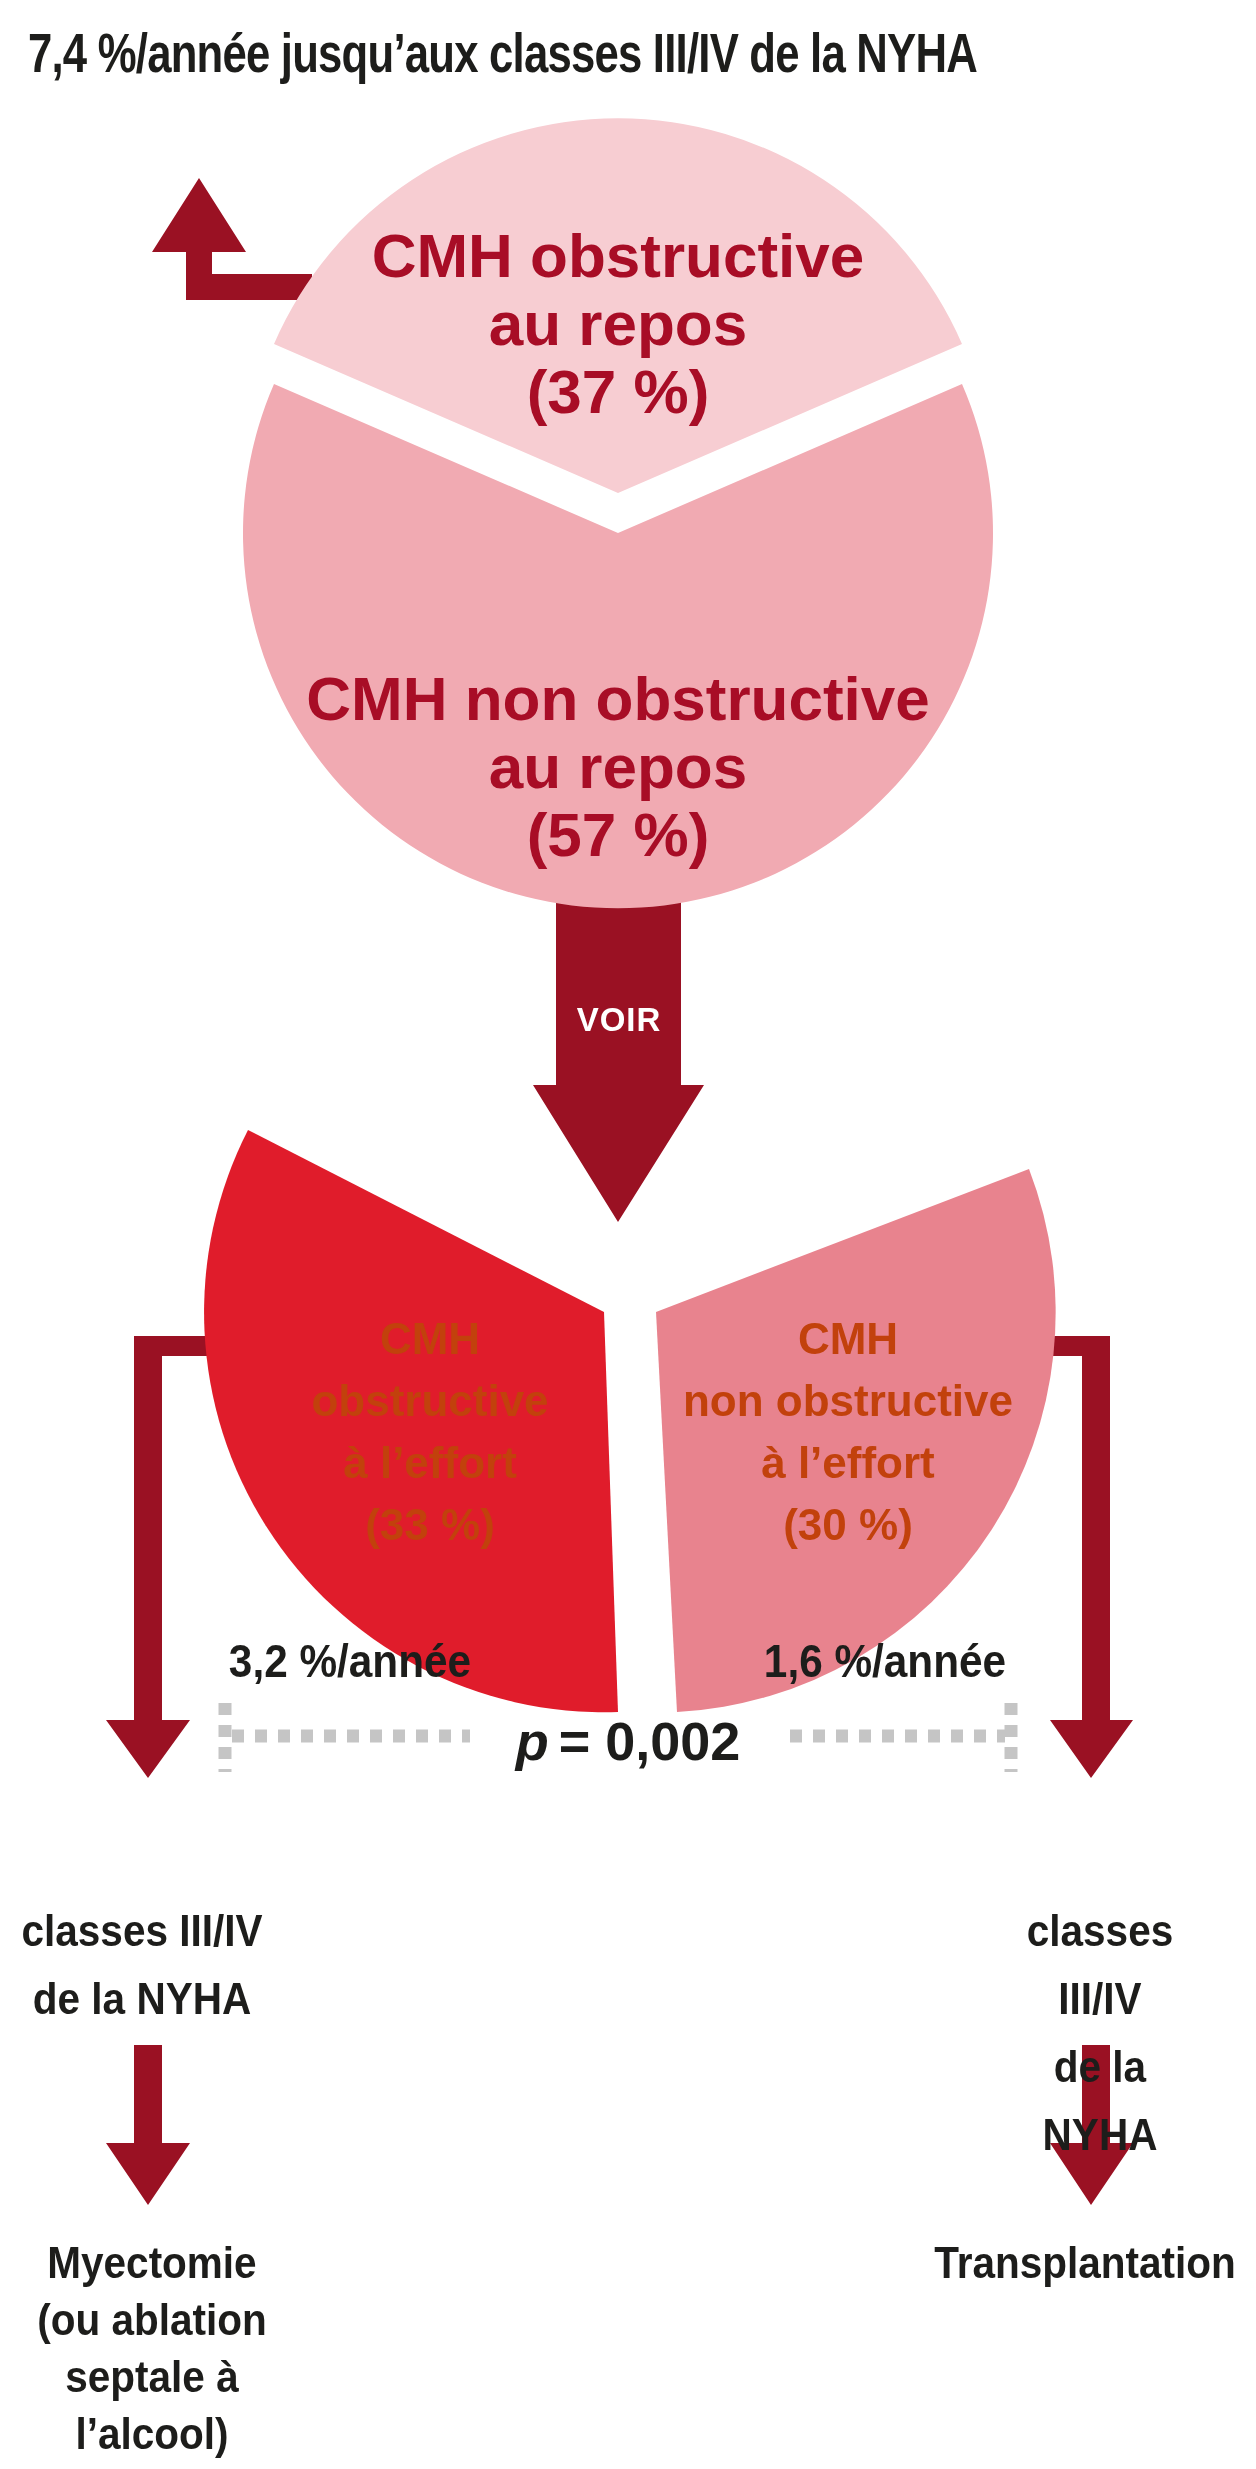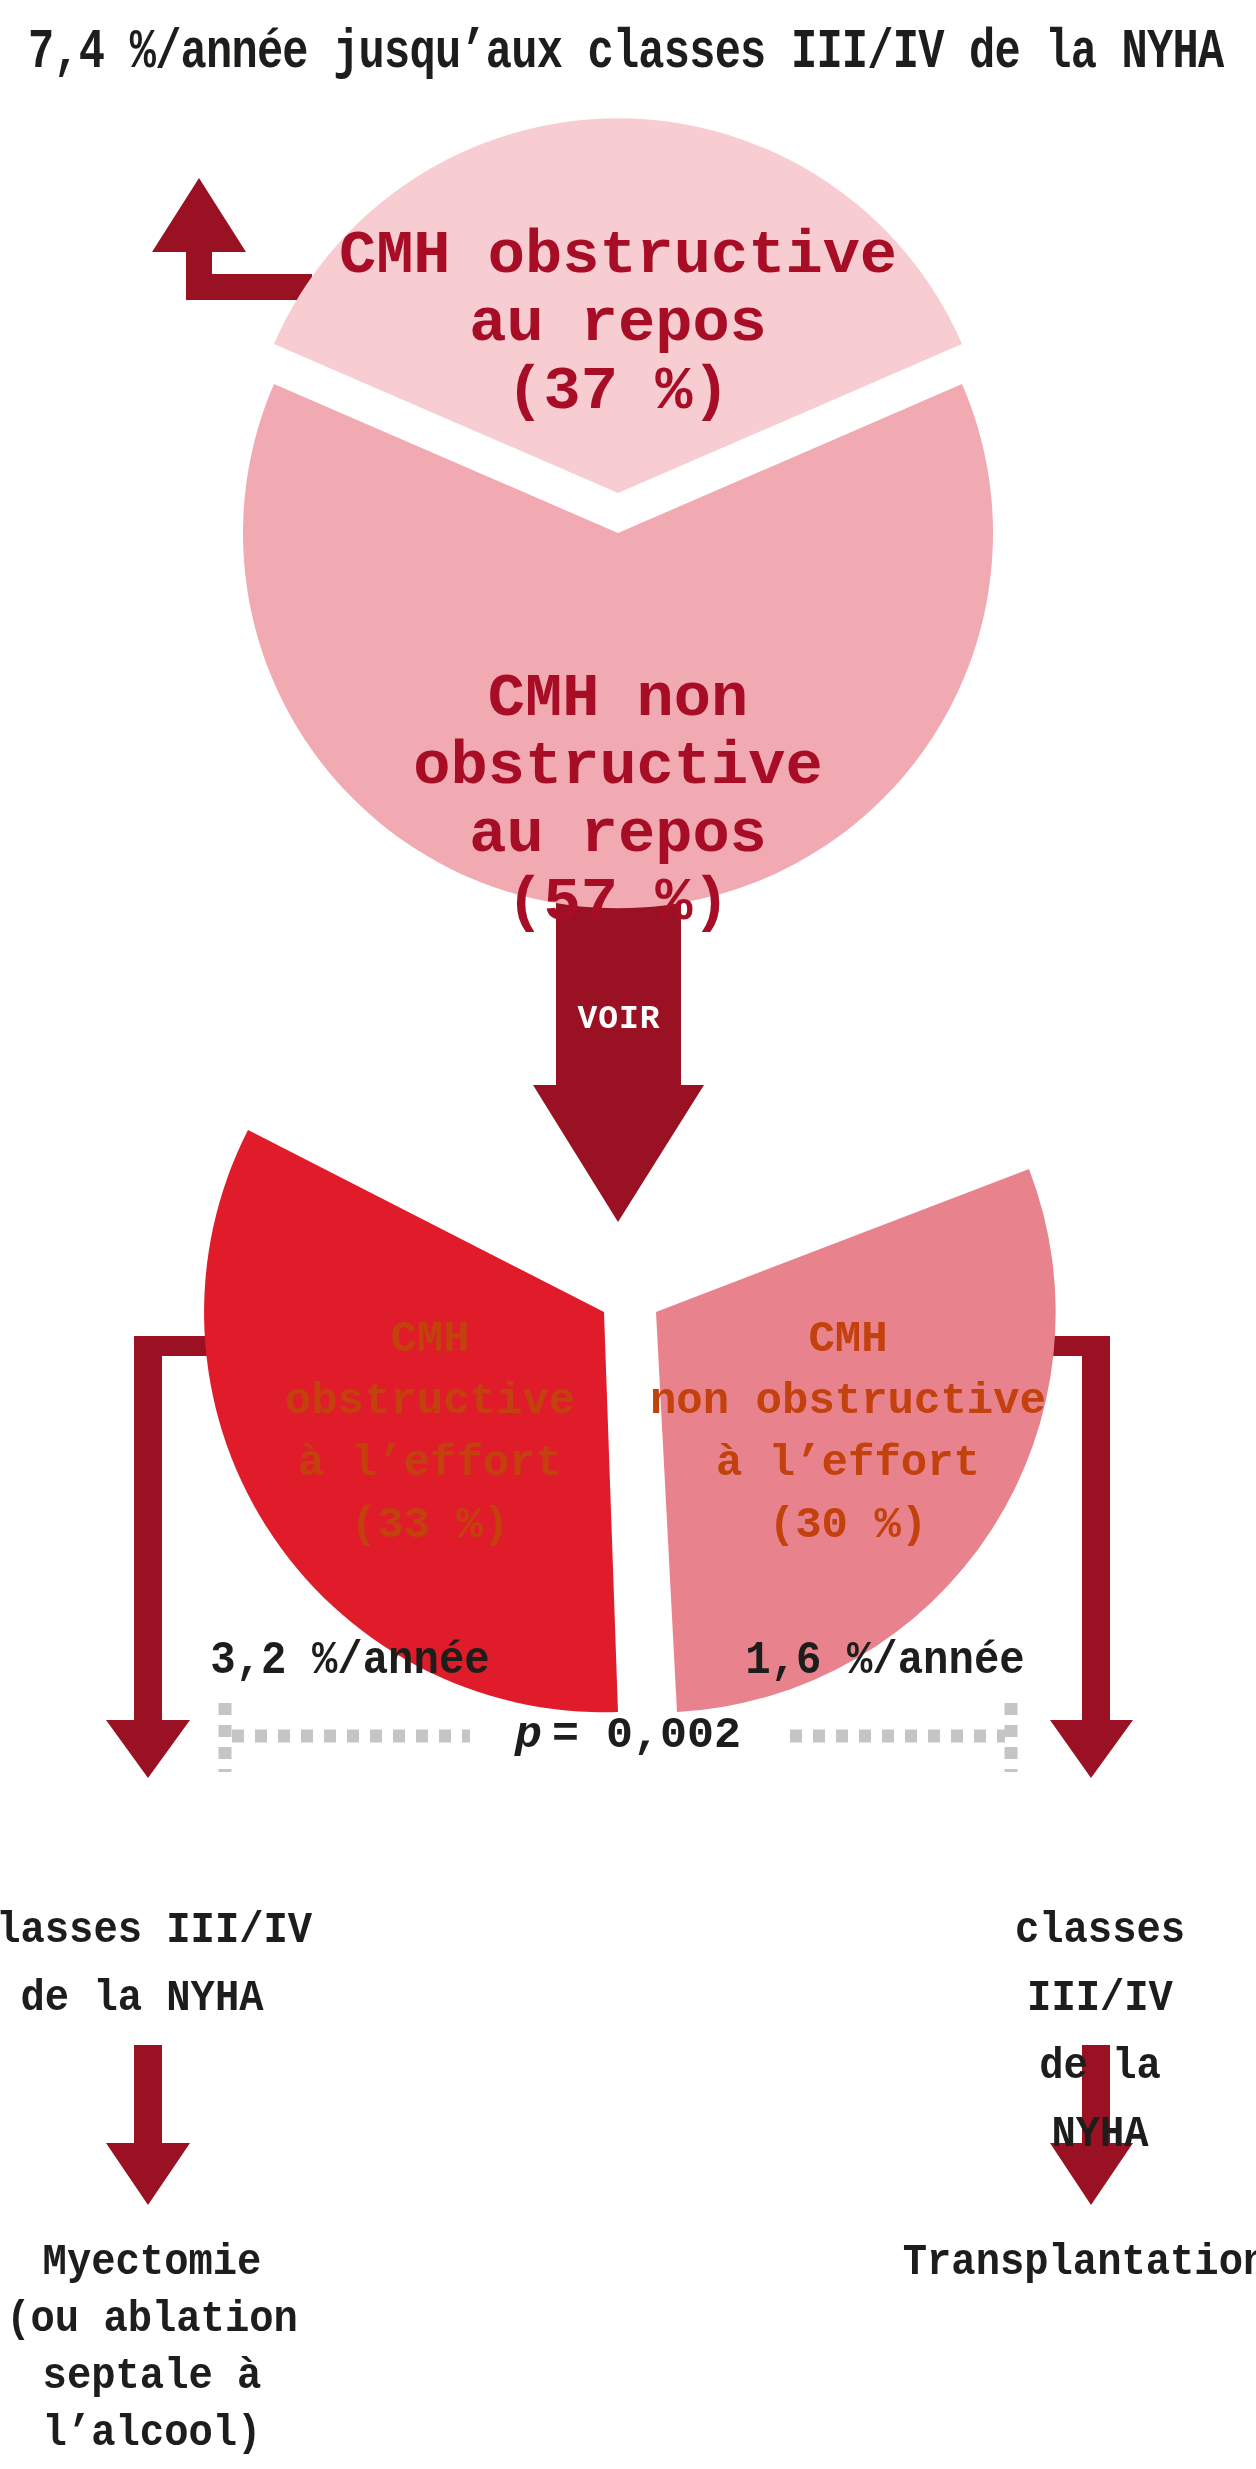--- a/index.html
+++ b/index.html
@@ -6,21 +6,21 @@
     margin: 0;
     padding: 0;
     background: #ffffff;
   }
   #stage {
     position: relative;
     width: 1256px;
     height: 2469px;
     background: #ffffff;
     overflow: hidden;
-    font-family: Liberation Mono, monospace;
+    font-family: Liberation Sans, sans-serif;
   }
   #shapes {
     position: absolute;
     left: 0; top: 0;
     width: 1256px;
     height: 2469px;
   }
   .txt {
     position: absolute;
     font-weight: bold;
@@ -43,21 +43,21 @@
   }
   .pie-dark-label { color: #a80d26; font-size: 62px; line-height: 68px; }
   .pie-white-label { color: #c2410c; font-size: 44px; line-height: 62px; }
   .voir { color: #ffffff; font-size: 33px; letter-spacing: 1px; }
   .rate { color: #1d1d1b; font-size: 46px; white-space: nowrap; transform: translateX(-50%) scaleX(0.92); }
   .black-block { color: #1d1d1b; font-size: 45px; line-height: 68px; transform: translateX(-50%) scaleX(0.90); }
   .treat { line-height: 57px; }
   .pval {
     position: absolute;
     color: #1d1d1b;
-    font-size: 45px;
+    font-size: 54px;
     font-weight: bold;
     transform: translateX(-50%);
     white-space: nowrap;
   }
   .pval .psym { font-style: italic; }
   .pval .peq { margin-left: 10px; }
 </style>
 </head>
 <body>
 

